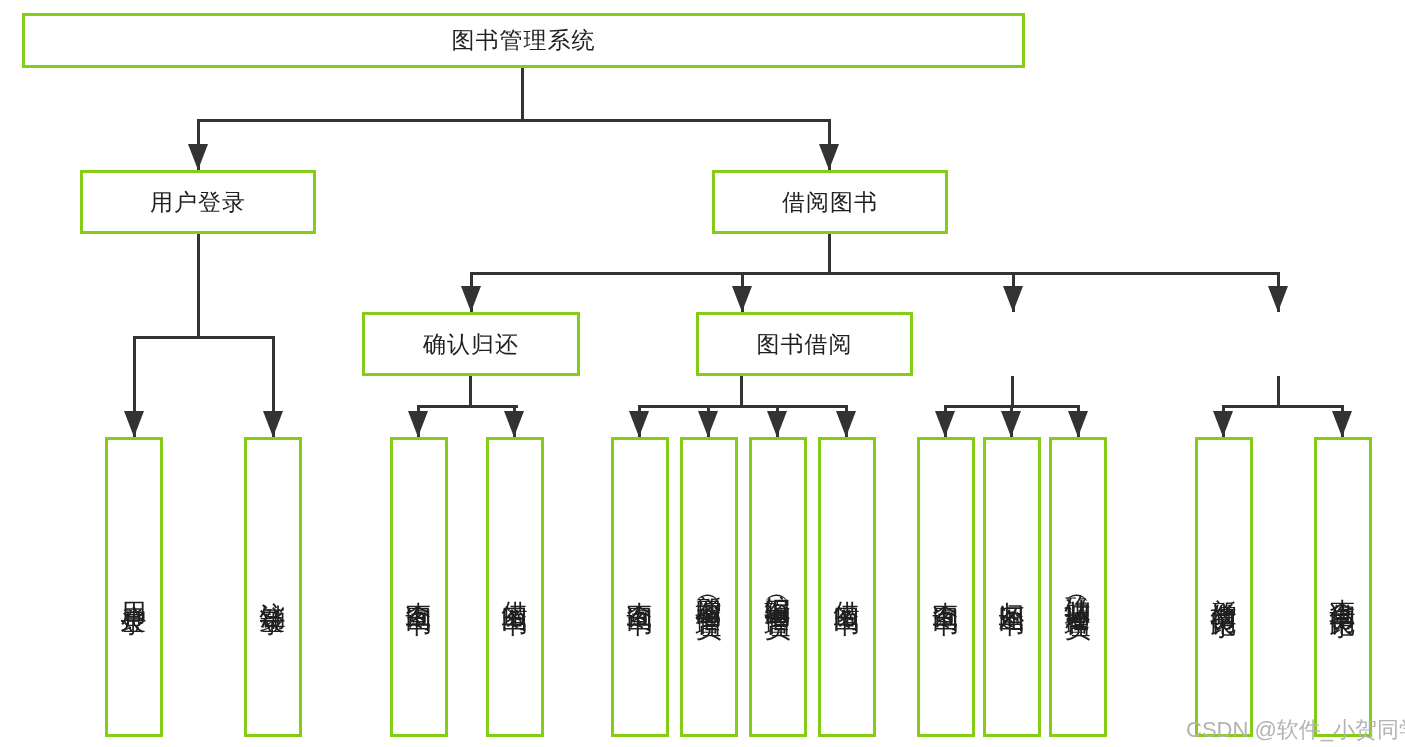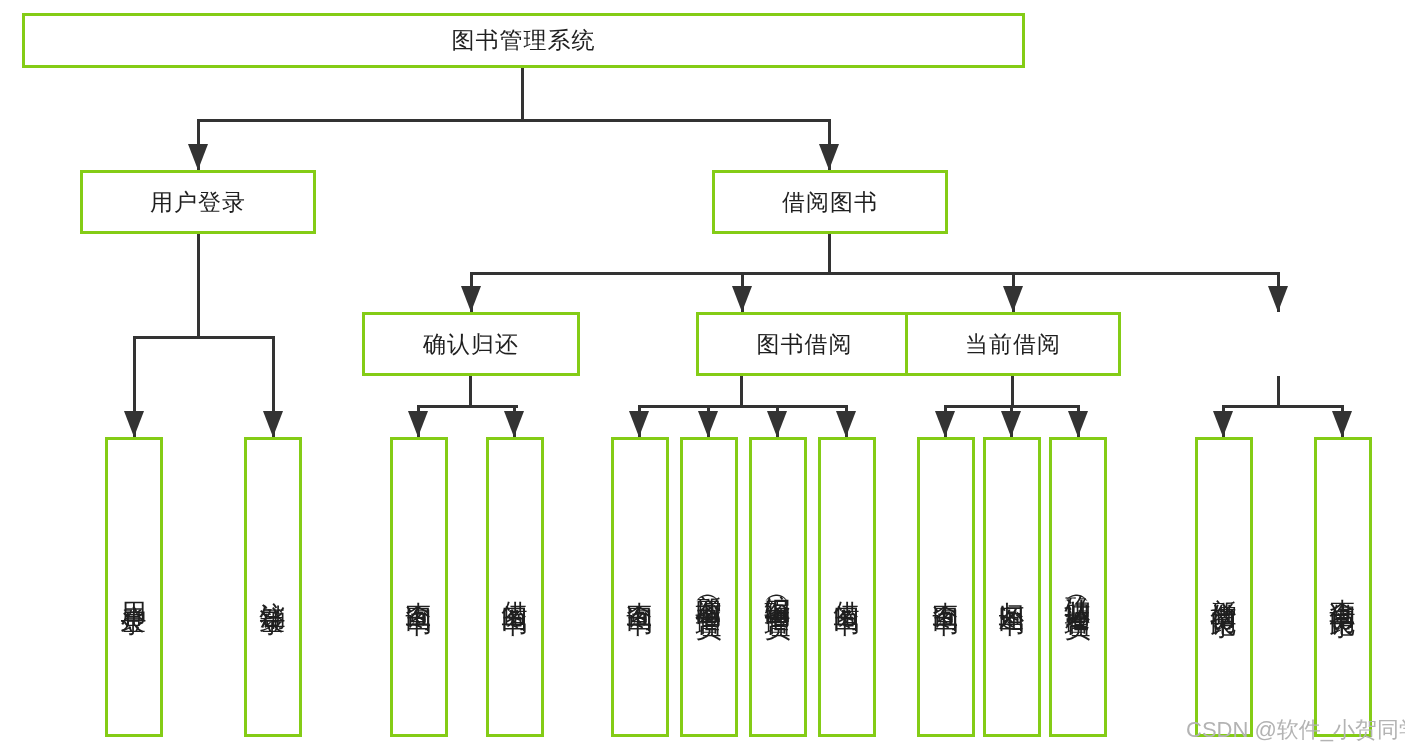--- a/index.html
+++ b/index.html
@@ -110,23 +110,20 @@
   <div class="arrow" style="left:1003px; top:286px;"></div>
   <div class="vline" style="left:1277px; top:272px; height:40px;"></div>
   <div class="arrow" style="left:1268px; top:286px;"></div>
 
   <div class="box hbox" style="left:362px; top:312px; width:218px; height:64px;">
     <span>确认归还</span>
   </div>
   <div class="box hbox" style="left:664px; top:312px; width:217px; height:64px;margin-left:32px;">
     <span>图书借阅</span>
   </div>
-  <div class="box hbox" style="left:905px; top:312px; width:216px; height:64px;">
-    <span>当前借阅</span>
-  </div>
 
   <div class="vline" style="left:469px; top:376px; height:31px;"></div>
   <div class="hline" style="left:417px; top:405px; width:101px;"></div>
   <div class="vline" style="left:417px; top:405px; height:32px;"></div>
   <div class="arrow" style="left:408px; top:411px;"></div>
   <div class="vline" style="left:513px; top:405px; height:32px;"></div>
   <div class="arrow" style="left:504px; top:411px;"></div>
 
   <div class="vline" style="left:740px; top:376px; height:31px;"></div>
   <div class="hline" style="left:638px; top:405px; width:210px;"></div>

